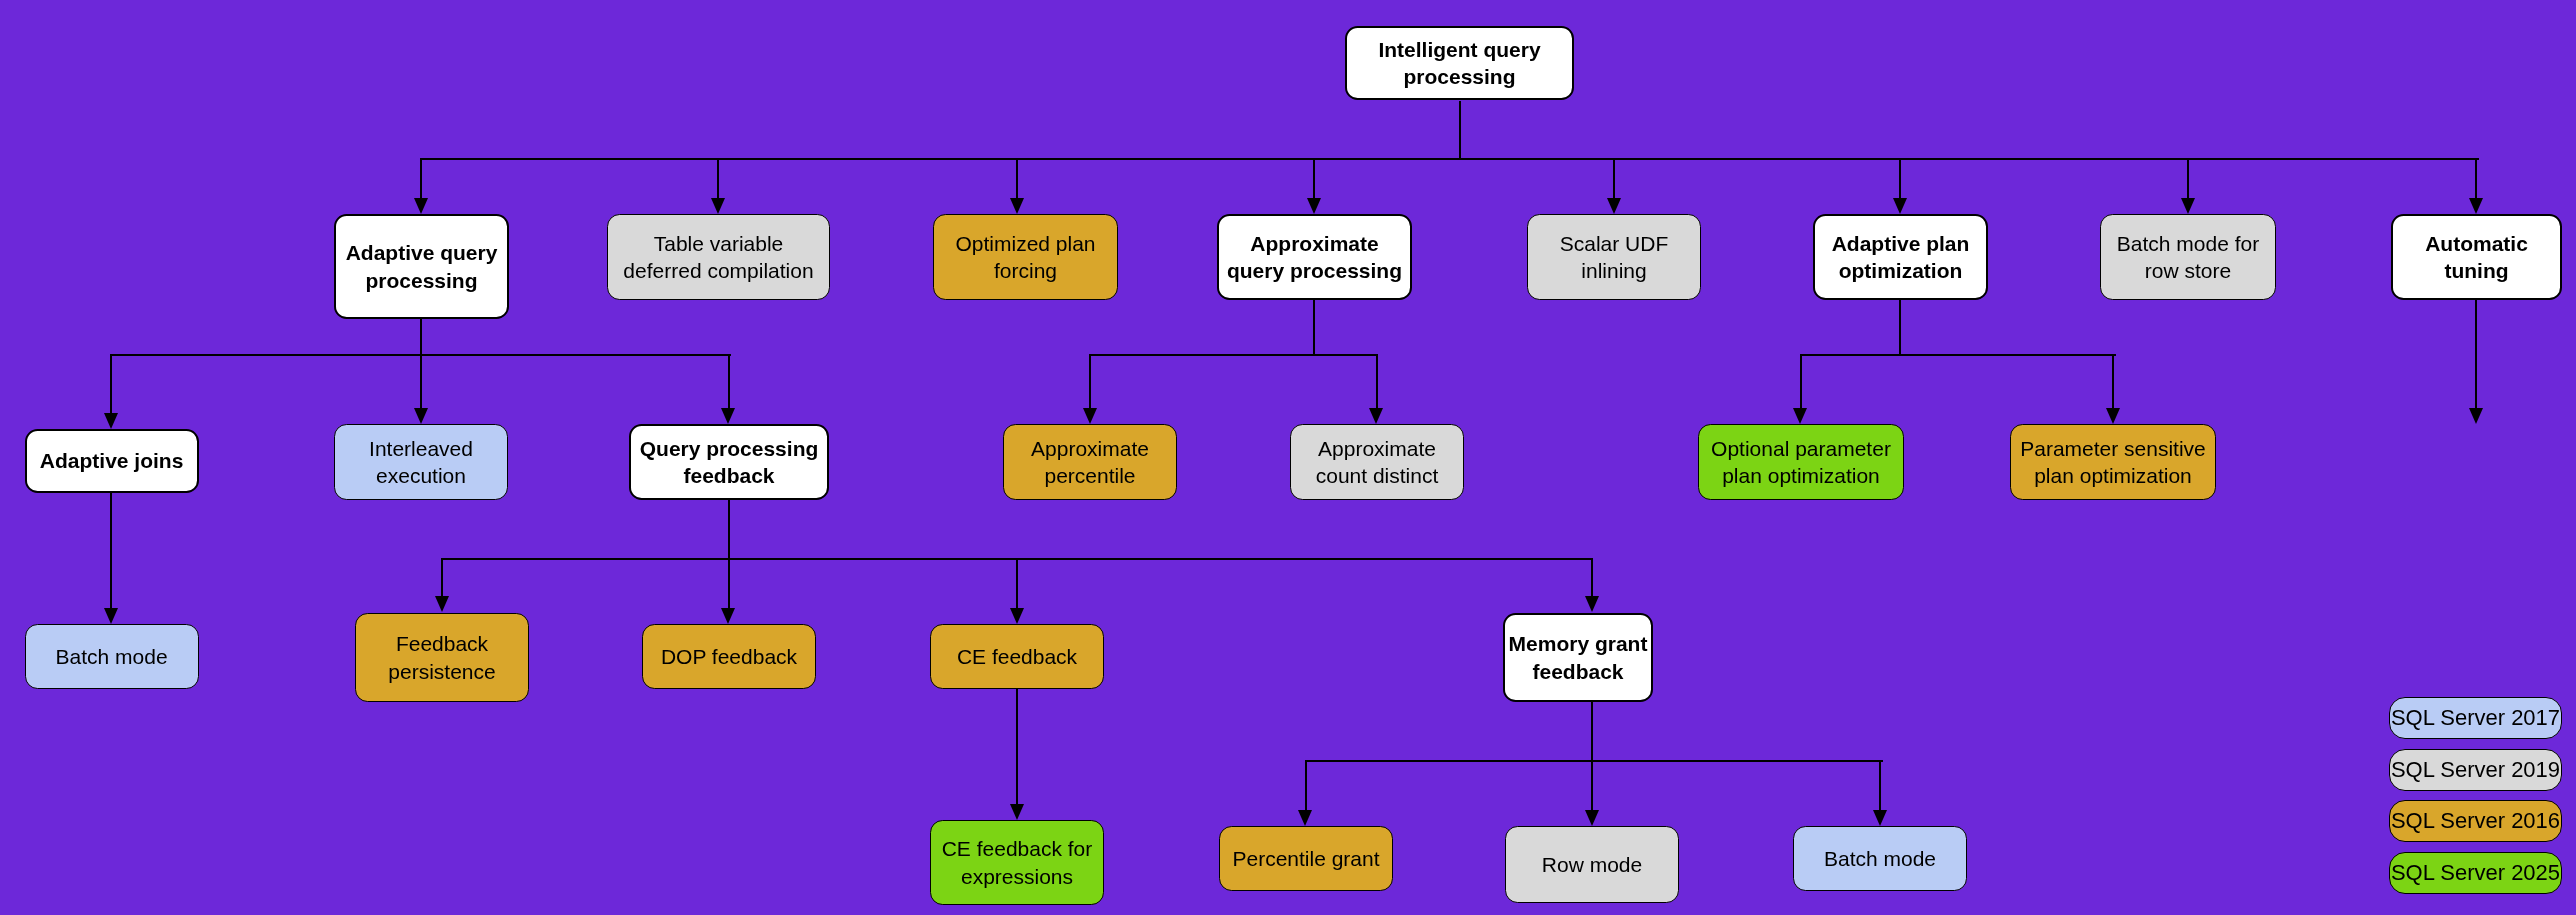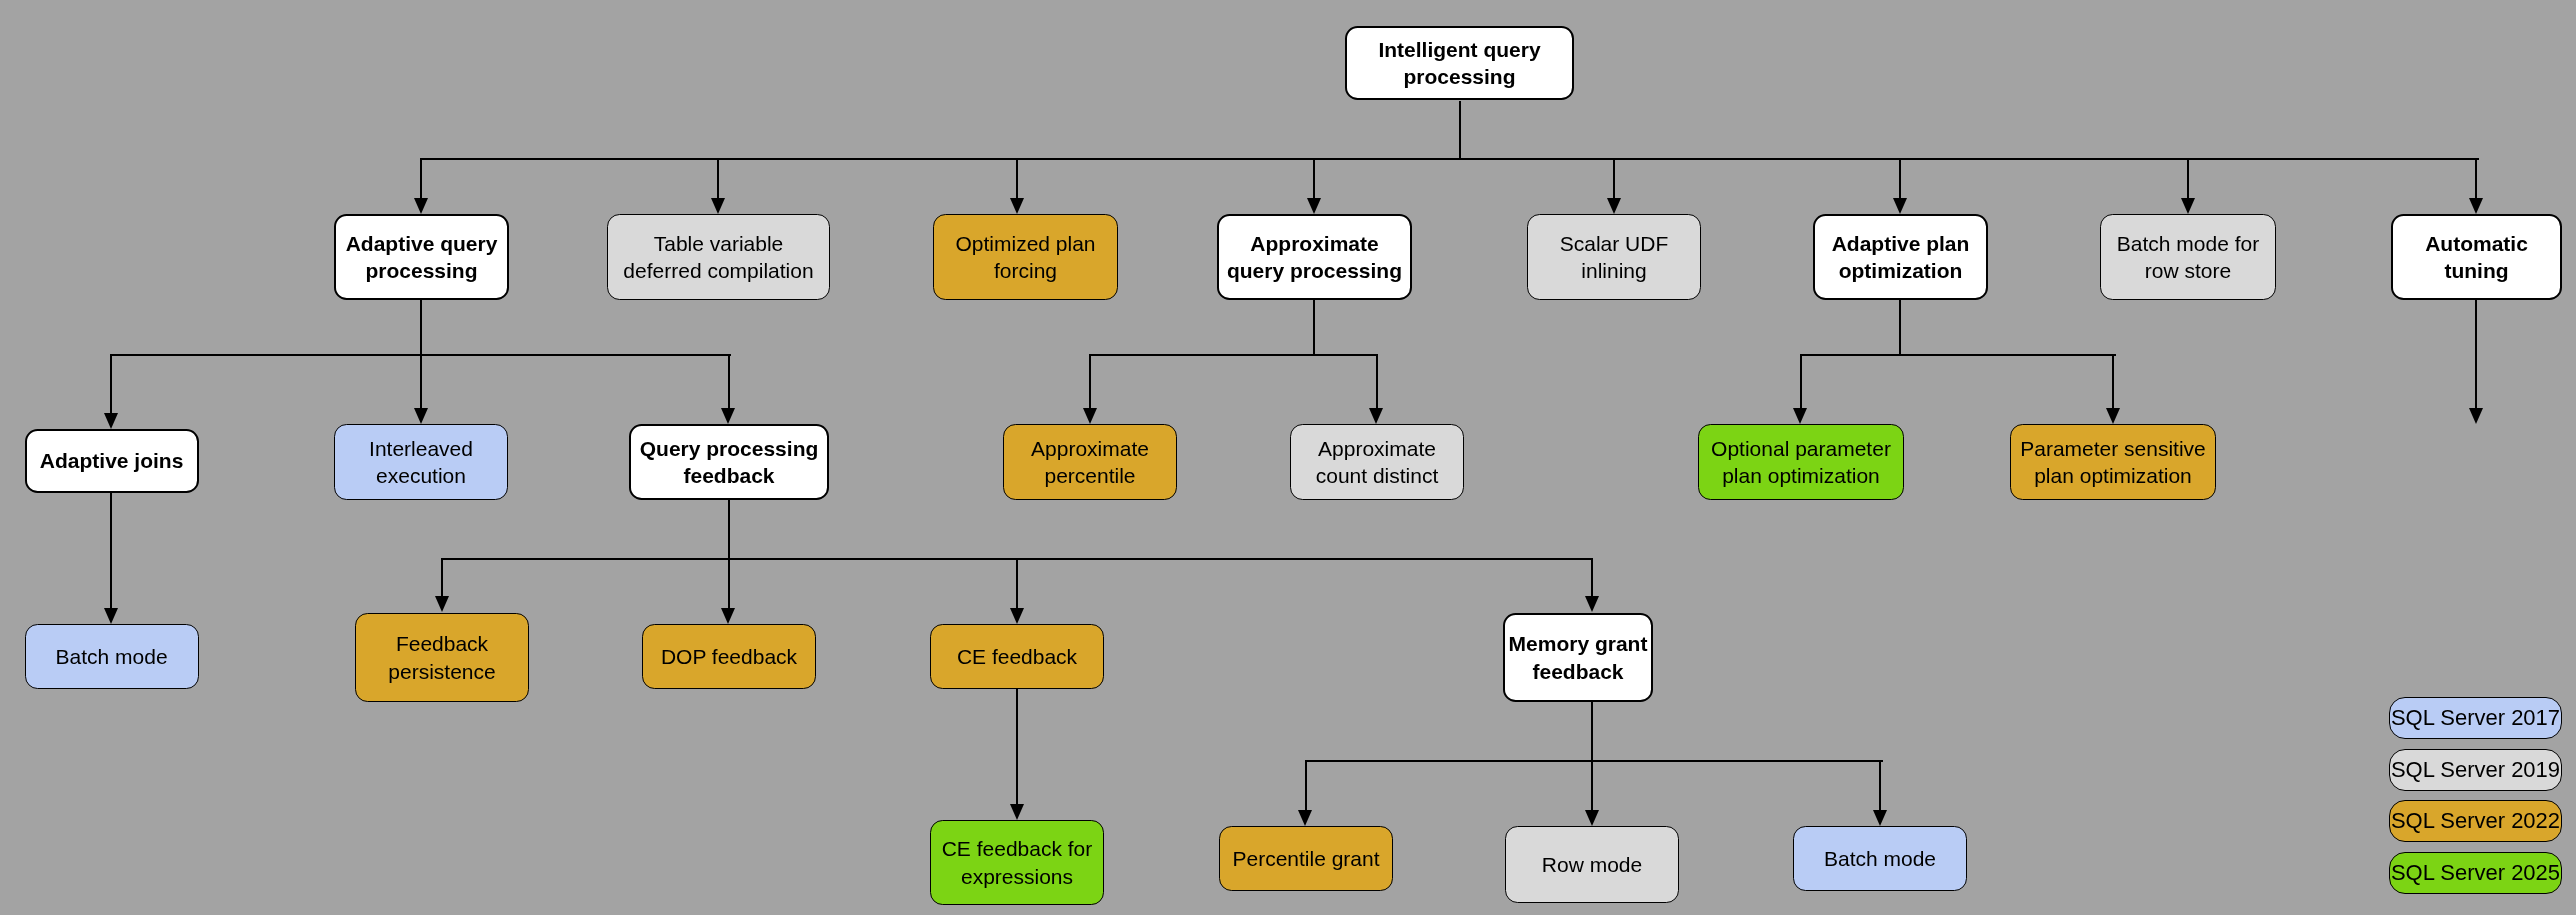--- a/index.html
+++ b/index.html
@@ -1,19 +1,19 @@
 <!DOCTYPE html>
 <html style="font-size:9.2px"><head>
 <meta charset="utf-8">
 <style>
   html,body{margin:0;padding:0;background:#ffffff;}
   #canvas{
     position:relative;
     width:2576px;height:916px;
-    background:#a3a3a3;
+    background:#6d28d9;
     font-family:"Liberation Sans", sans-serif;
     color:#000;
     overflow:hidden;
   }
   .node{
     position:absolute;
     display:flex;align-items:center;justify-content:center;
     text-align:center;
     border:1.7px solid #000;
     border-radius:12.6px;
@@ -120,21 +120,21 @@
   <div class="vline" style="left:1591px;top:761px;height:51px"></div>
     <div class="arrow" style="left:1585px;top:810px"></div>
   <div class="vline" style="left:1879px;top:761px;height:51px"></div>
     <div class="arrow" style="left:1873px;top:810px"></div>
 
   <div class="node v-category" style="left:1345px;top:26px;width:229px;height:74px">
       <span class="lbl">Intelligent query
 processing</span>
     </div>
 
-  <div class="node v-category" style="left:334px;top:214px;width:175px;height:86px">
+  <div class="node v-category" style="left:334px;top:214px;width:175px;height:105px">
       <span class="lbl">Adaptive query
 processing</span>
     </div>
   <div class="node v-2019" style="left:607px;top:214px;width:223px;height:86px">
       <span class="lbl">Table variable
 deferred compilation</span>
     </div>
   <div class="node v-2022" style="left:933px;top:214px;width:185px;height:86px">
       <span class="lbl">Optimized plan
 forcing</span>
@@ -220,20 +220,20 @@
       <span class="lbl">Batch mode</span>
     </div>
 
   <div class="legend-pill v-2017" style="top:697px">
       <span class="lbl">SQL Server 2017</span>
     </div>
   <div class="legend-pill v-2019" style="top:749px">
       <span class="lbl">SQL Server 2019</span>
     </div>
   <div class="legend-pill v-2022" style="top:800px">
-      <span class="lbl">SQL Server 2022</span>
+      <span class="lbl">SQL Server 2016</span>
     </div>
   <div class="legend-pill v-2025" style="top:852px">
       <span class="lbl">SQL Server 2025</span>
     </div>
 
 </div>
 
 
 </body></html>

